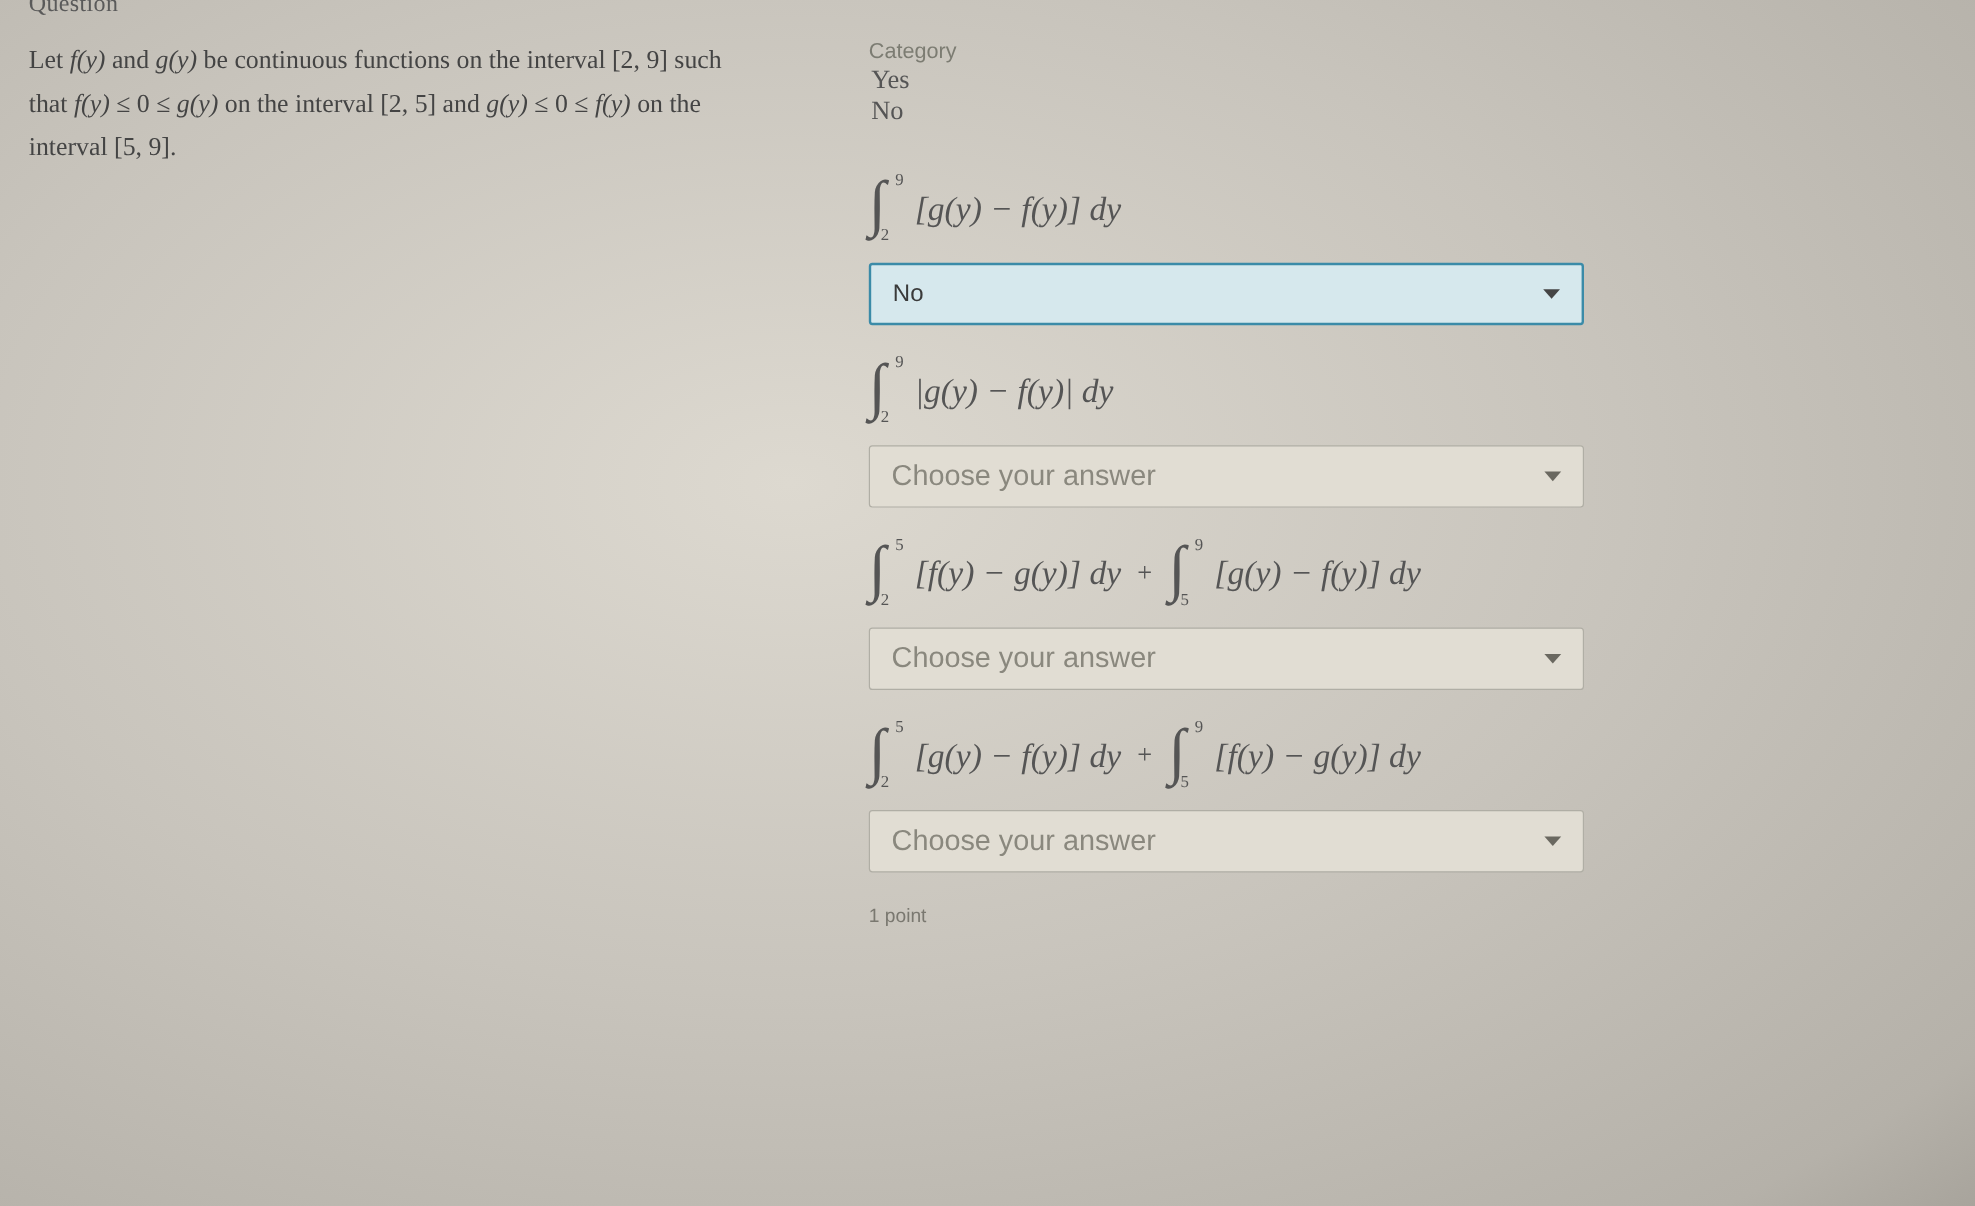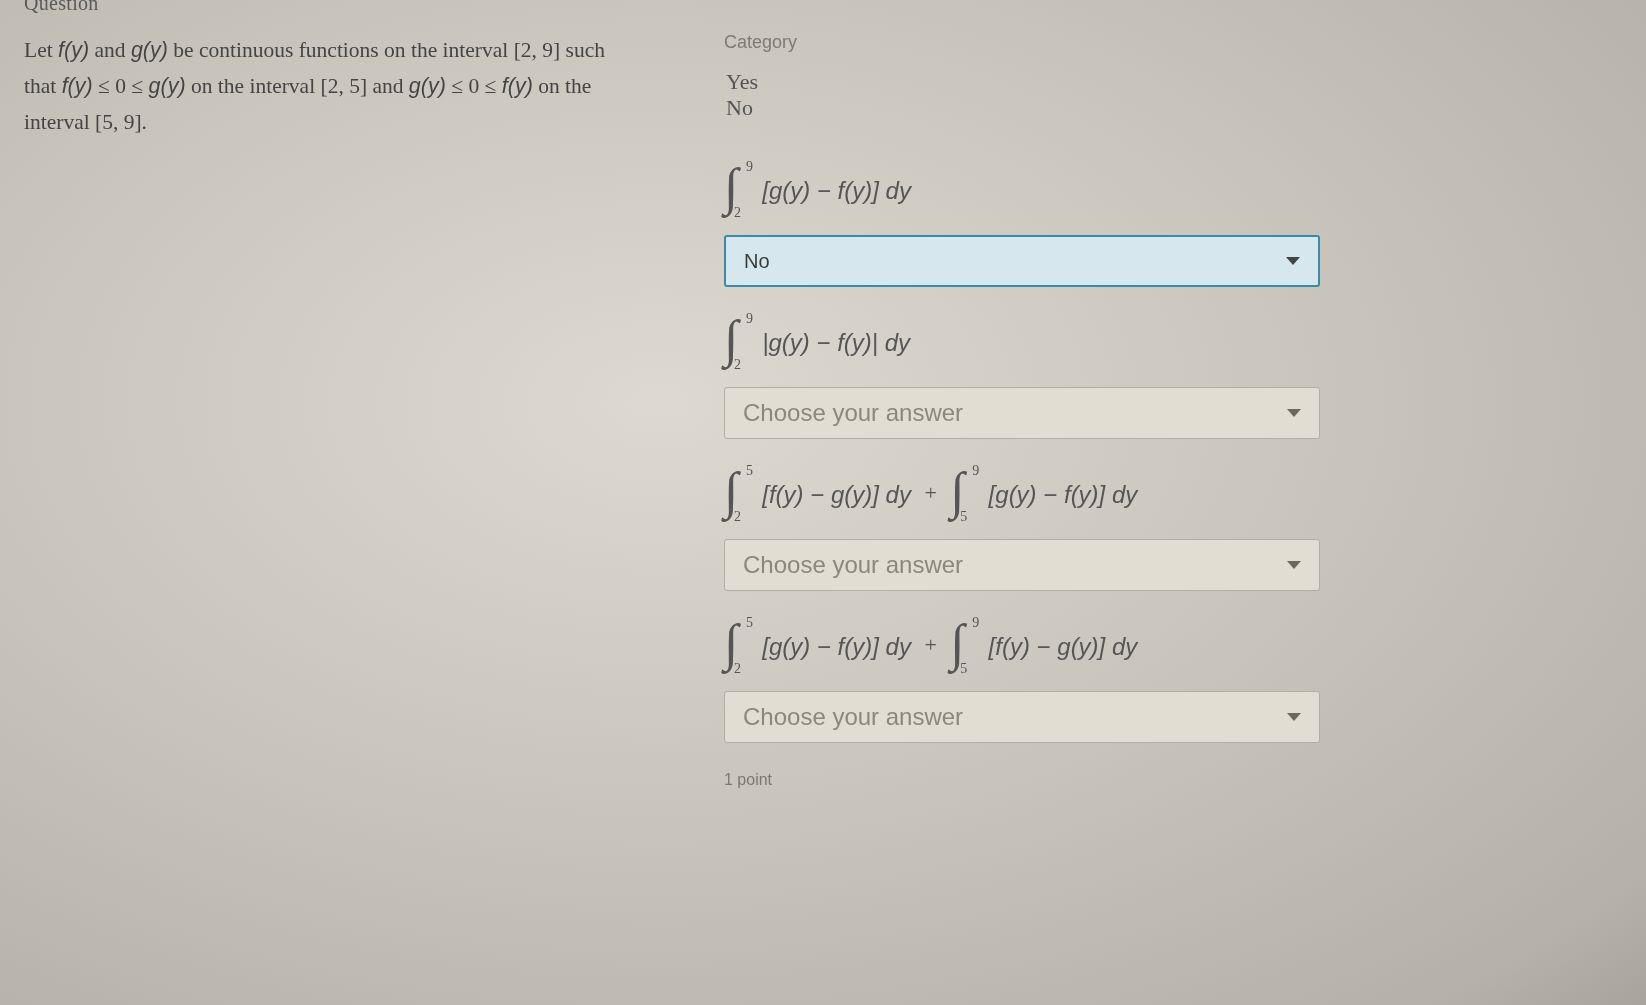--- a/index.html
+++ b/index.html
@@ -31,30 +31,29 @@
       gap: 114px;
       padding: 32px 24px 0 24px;
     }
     .left-col {
       width: 586px;
       color: #444;
       font-size: 21.5px;
       line-height: 1.68;
     }
     .left-col p { margin-bottom: 8px; }
-    .math-it { font-style: italic; font-family: Liberation Sans, sans-serif; }
+    .math-it { font-style: italic; font-family: Liberation Serif, serif; }
     .right-col {
       width: 596px;
       color: #555;
     }
     .category-label {
       font-family: -apple-system, Arial, sans-serif;
       font-size: 18px;
       color: #7c7c72;
-      margin-bottom: 16px;
     }
     .yes-no-row {
       display: flex;
       flex-direction: column;
       font-size: 22px;
       color: #555;
       margin-bottom: 42px;
       padding-left: 2px;
     }
     .yes-no-row .yes { width: 290px; }
@@ -87,21 +86,21 @@
     }
     .int-lower {
       position: absolute;
       font-size: 14px;
       left: 10px;
       bottom: -2px;
     }
     .integrand {
       margin-left: 24px;
       align-self: center;
-      font-size: 24px;
+      font-size: 28px;
     }
     .dropdown {
       border: 1px solid #b0aea5;
       background: #e1ddd3;
       height: 52px;
       width: 596px;
       border-radius: 3px;
       display: flex;
       align-items: center;
       justify-content: space-between;

